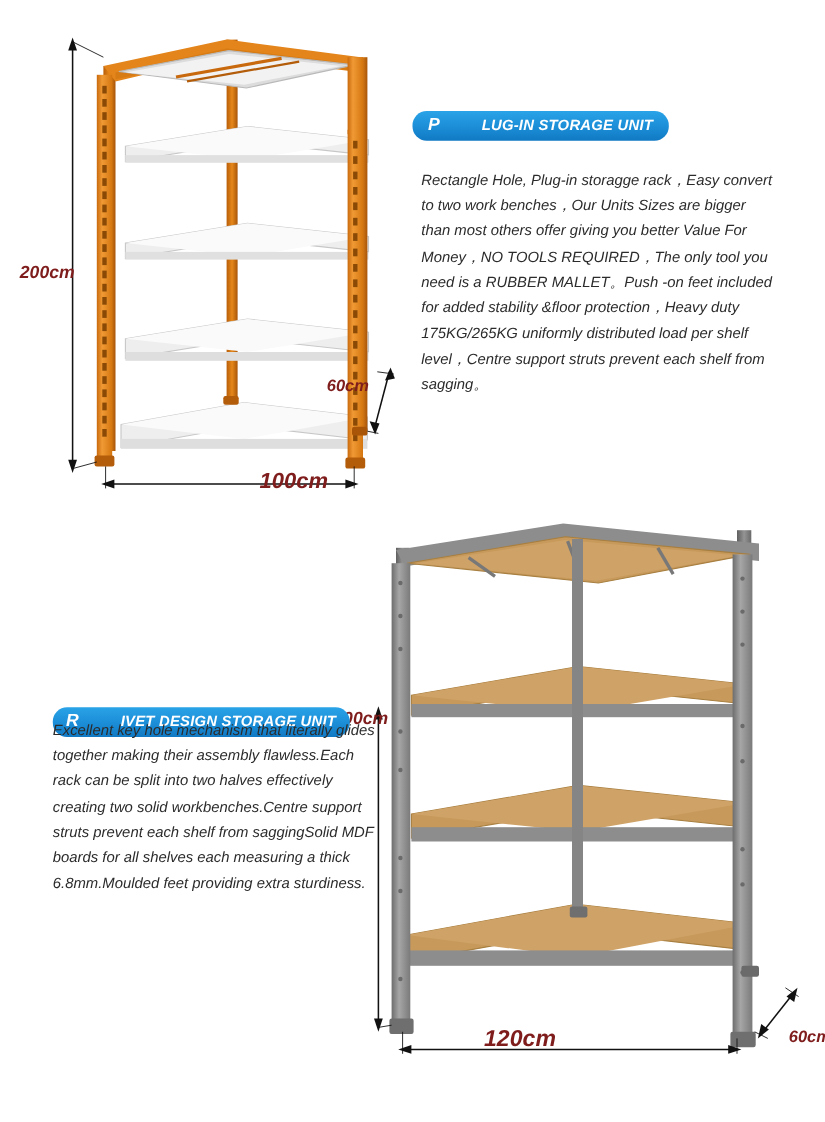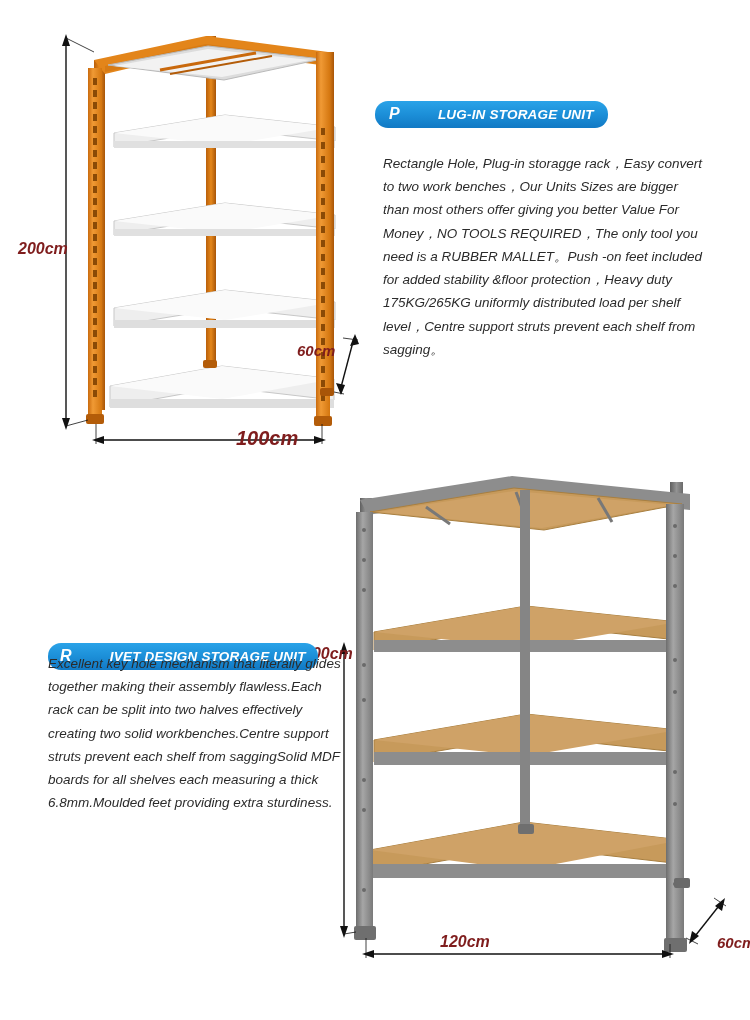--- a/index.html
+++ b/index.html
@@ -53,21 +53,21 @@
     position:absolute;
     font-weight:bold;
     font-style:italic;
     color:#7f1d1d;
     white-space:nowrap;
   }
   #dim-200-1{left:18px;top:240px;font-size:16px;}
   #dim-100-1{left:236px;top:427px;font-size:20px;}
   #dim-60-1{left:297px;top:342px;font-size:15px;}
   #dim-200-2{left:303px;top:645px;font-size:16px;}
-  #dim-120-2{left:440px;top:933px;font-size:16px;}
+  #dim-120-2{left:440px;top:933px;font-size:21px;}
   #dim-60-2{left:717px;top:934px;font-size:15px;}
 </style>
 </head>
 <body>
 
 <div class="page">
 
   <svg id="rack1" width="360" height="460" viewBox="0 0 360 460">
     <defs>
       <linearGradient id="orgV" x1="0" y1="0" x2="1" y2="0">

